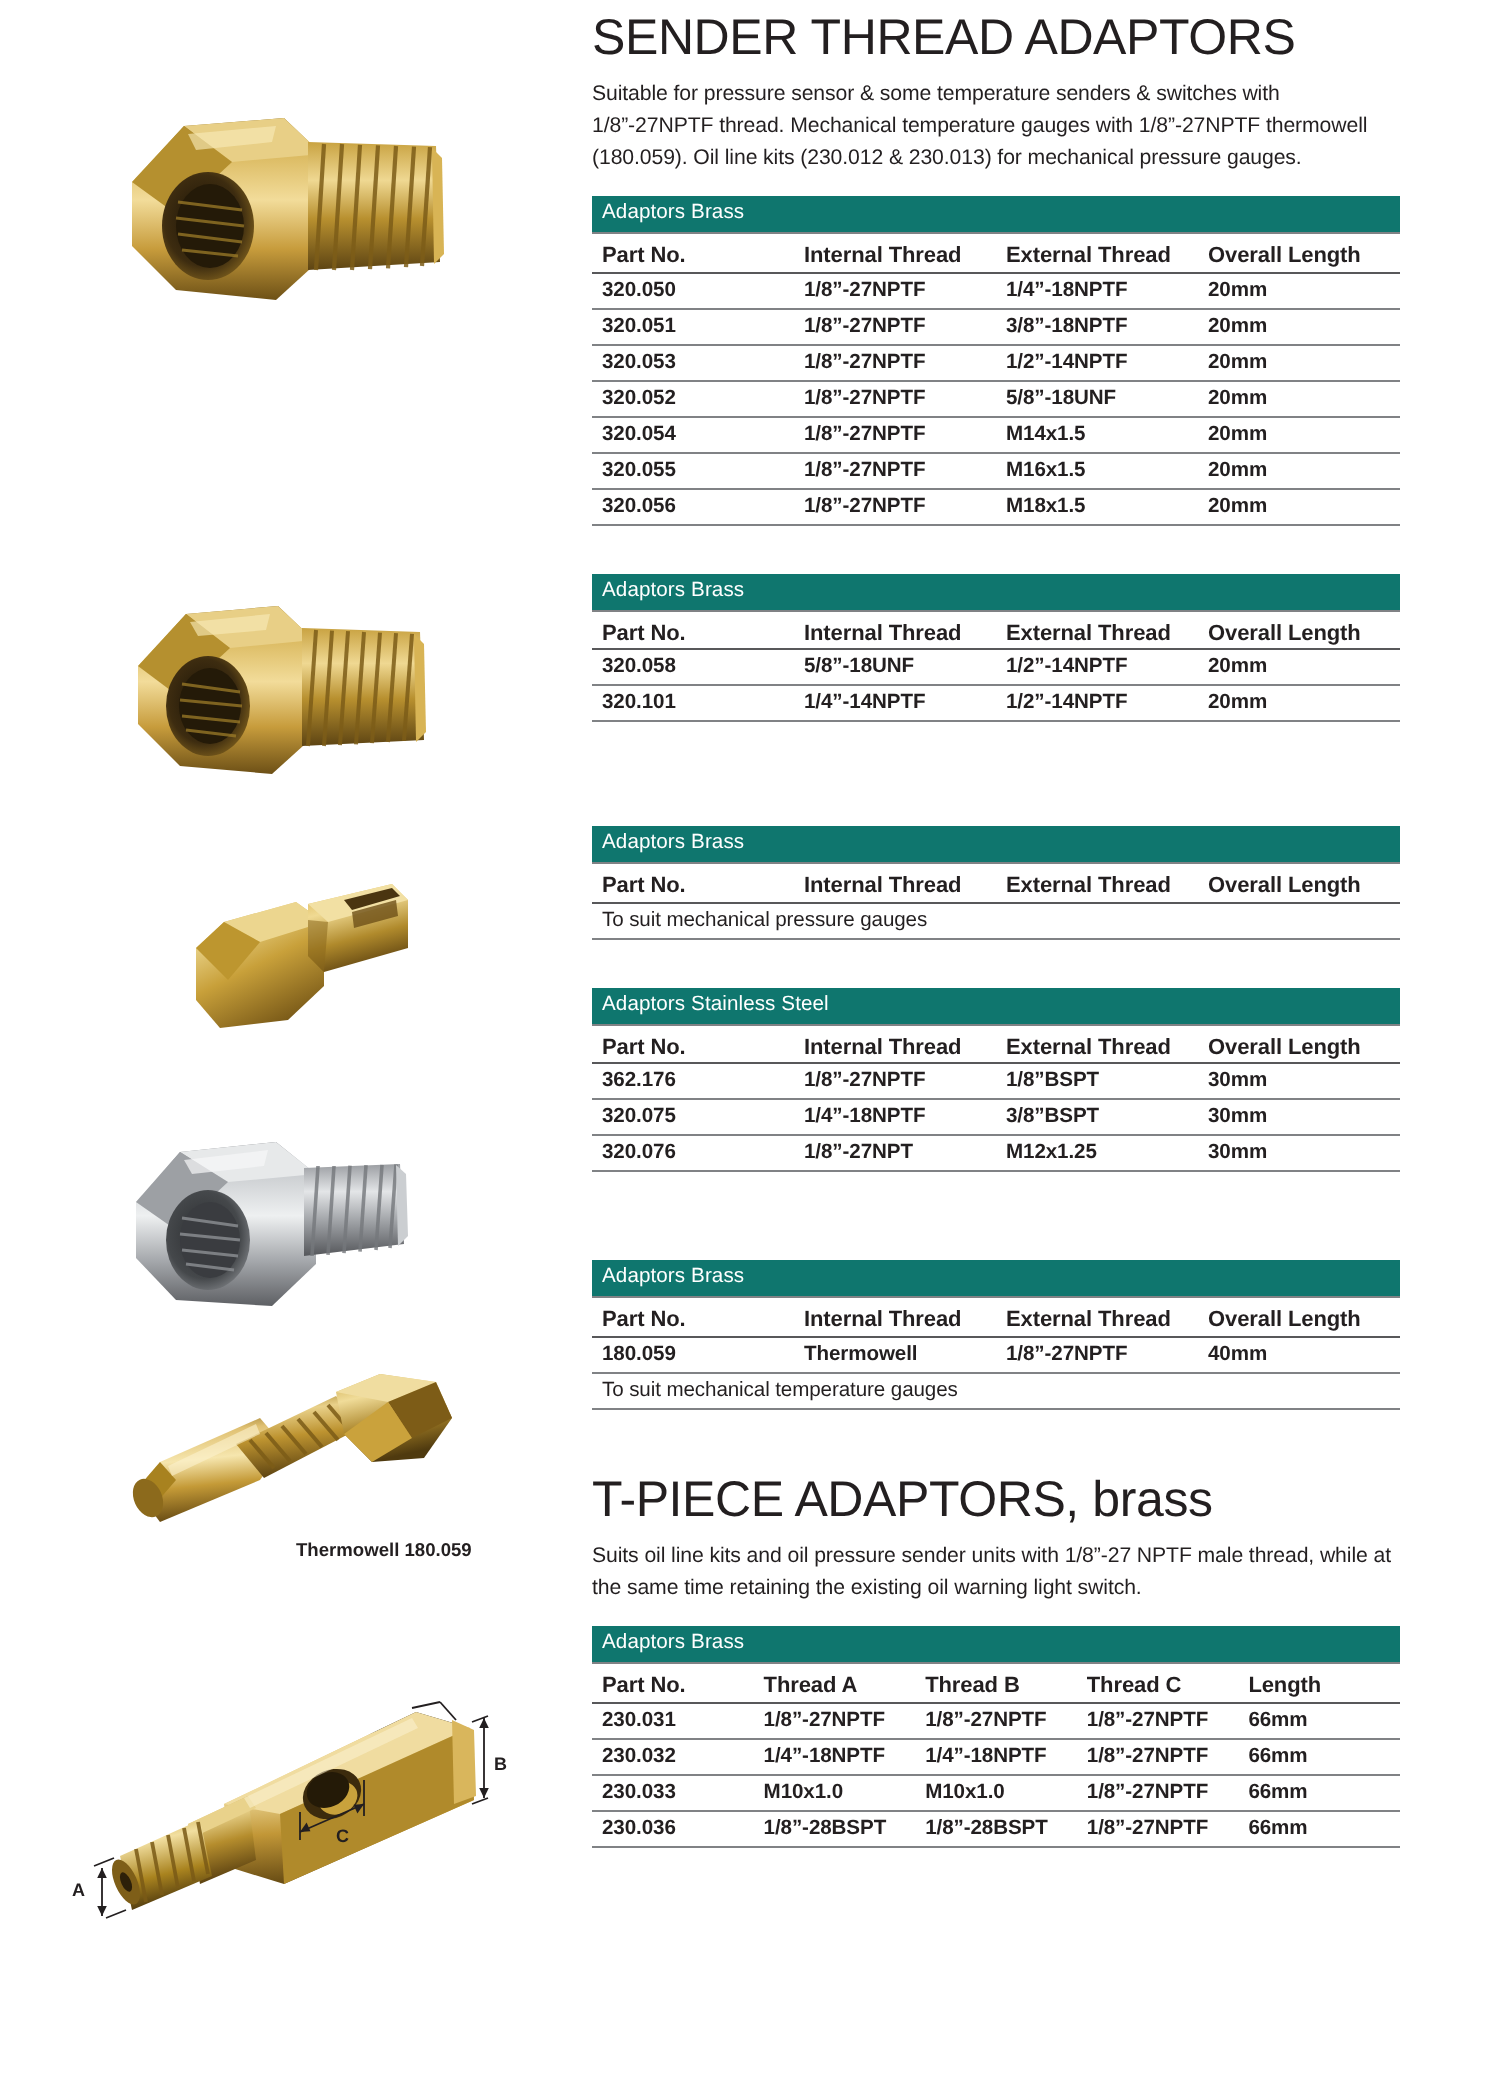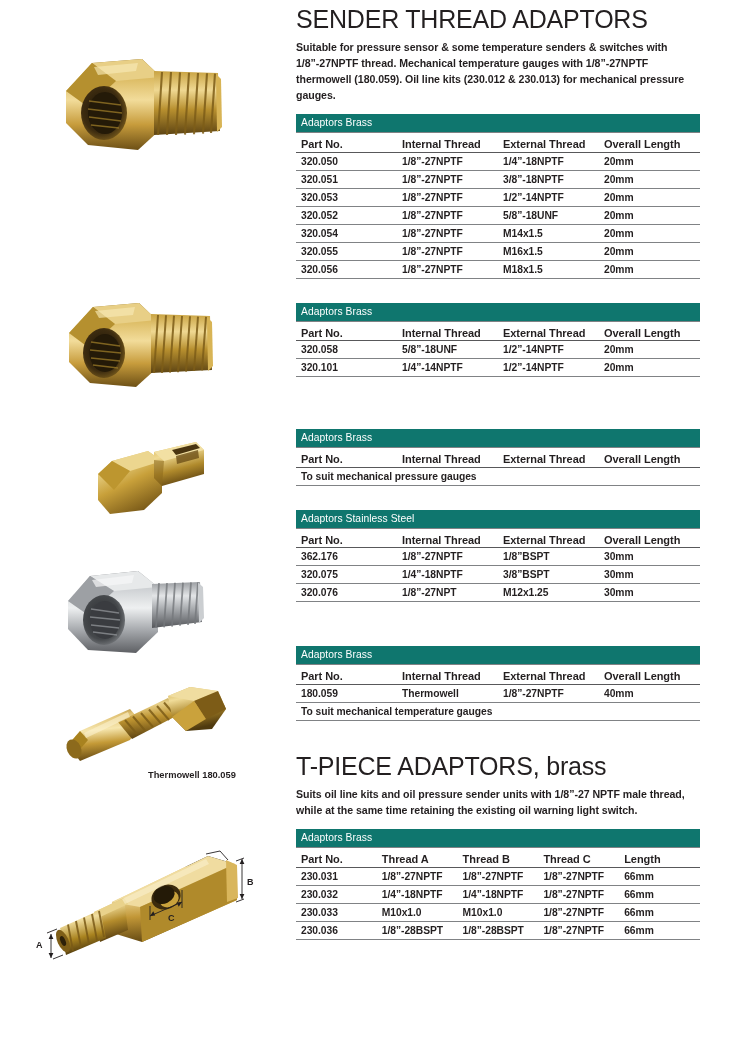--- a/index.html
+++ b/index.html
@@ -26,21 +26,21 @@
     font-weight: 400;
     letter-spacing: -0.2px;
     color: #231f20;
     margin: 0;
     line-height: 1.08;
     white-space: nowrap;
   }
   .section-title .light { font-weight: 400; margin-top: 36px; }
   .section-intro {
     font-size: 10.6px;
-    font-weight: 700;
+    font-weight: 400;
     line-height: 1.52;
     color: #231f20;
     margin: 6px 0 0 0;
     letter-spacing: -0.05px;
   }
 
   
   .tbl { width: 404px; border-collapse: collapse; margin: 0; table-layout: fixed; }
   .tbl-wrap { margin-top: 11px; }
 
@@ -66,21 +66,21 @@
   .tbl tbody tr td {
     font-size: 10.3px;
     font-weight: 700;
     color: #231f20;
     padding: 3px 0 3px 5px;
     border-bottom: 1.1px solid #808285;
     letter-spacing: -0.05px;
     white-space: nowrap;
   }
   .tbl tbody tr.note td {
-    font-weight: 700;
+    font-weight: 400;
     border-bottom: 1.1px solid #808285;
   }
 
   
   .c4 .c1 { width: 96px; }
   .c4 .c2 { width: 122px; }
   .c4 .c3 { width: 135px; }
   .c4 .c4c { width: 51px; }
 
   

